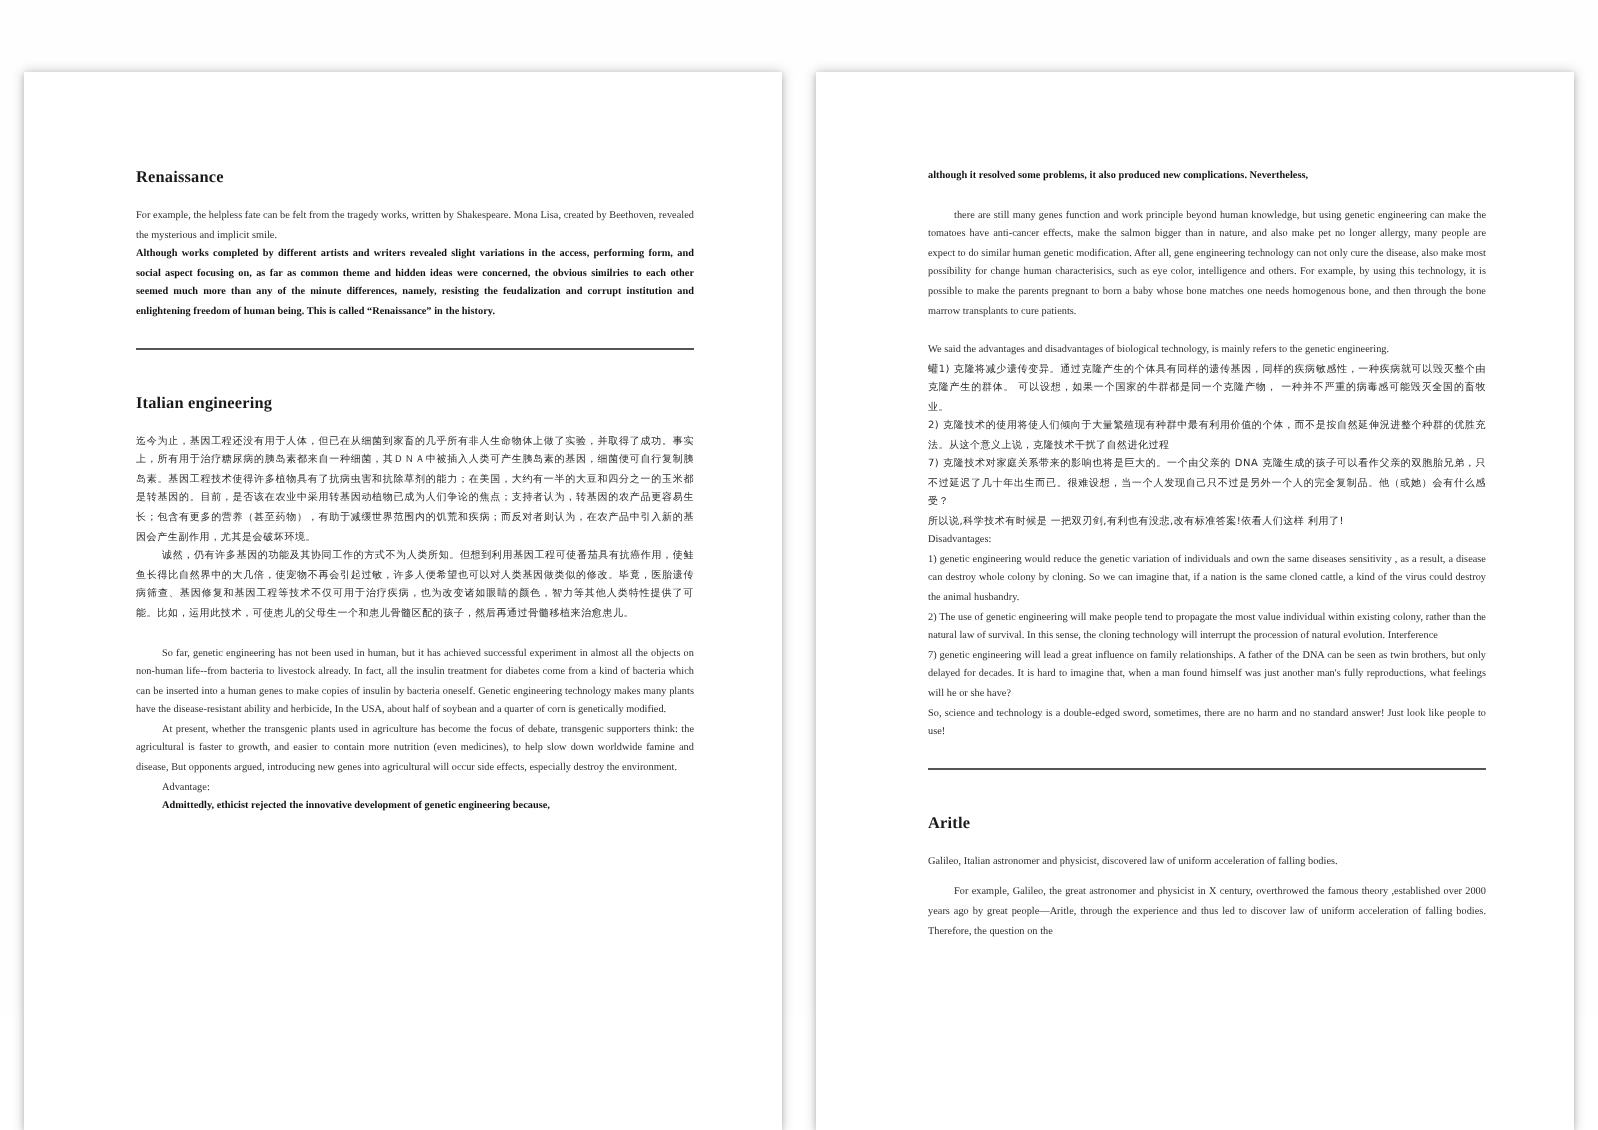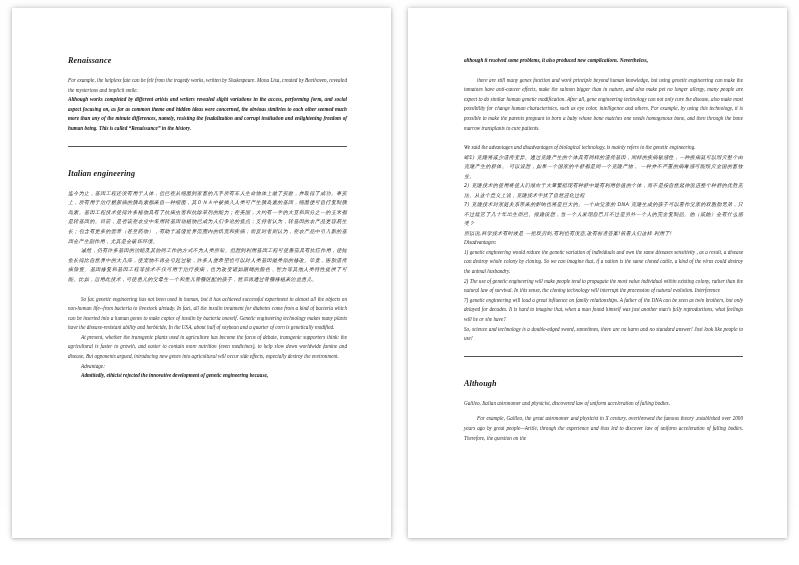--- a/index.html
+++ b/index.html
@@ -15,23 +15,22 @@
   }
   .viewer {
     position: relative;
     width: 799px;
     height: 507px;
     background: #fefefe;
     display: flex;
     justify-content: center;
     align-items: flex-start;
     gap: 17px;
-    padding-top: 8px;
+    padding-top: 36px;
     box-sizing: border-box;
-    font-style: italic;
   }
   .page {
     position: relative;
     width: 379px;
     height: 530px;
     background: #ffffff;
     box-shadow: 0 0 6px rgba(0,0,0,0.22), 0 1px 3px rgba(0,0,0,0.16);
     box-sizing: border-box;
     padding: 48px 44px 40px 56px;
     overflow: hidden;
@@ -155,21 +154,21 @@
       <p class="para">2) The use of genetic engineering will make people tend to propagate the most value individual within existing colony, rather than the natural law of survival. In this sense, the cloning technology will interrupt the procession of natural evolution. Interference</p>
 
       <p class="para">7) genetic engineering will lead a great influence on family relationships. A father of the DNA can be seen as twin brothers, but only delayed for decades. It is hard to imagine that, when a man found himself was just another man's fully reproductions, what feelings will he or she have?</p>
 
       <p class="para">So, science and technology is a double-edged sword, sometimes, there are no harm and no standard answer! Just look like people to use!</p>
 
       <hr class="rule">
 
       <div class="gap-xl"></div>
 
-      <h2 class="heading">Although</h2>
+      <h2 class="heading">Aritle</h2>
 
       <p class="para">Galileo, Italian astronomer and physicist, discovered law of uniform acceleration of falling bodies.</p>
 
       <div class="gap-s"></div>
 
       <p class="para indent">For example, Galileo, the great astronomer and physicist in X century, overthrowed the famous theory ,established over 2000 years ago by great people—Aritle, through the experience and thus led to discover law of uniform acceleration of falling bodies. Therefore, the question on the</p>
 
     </div>
   </div>
 

